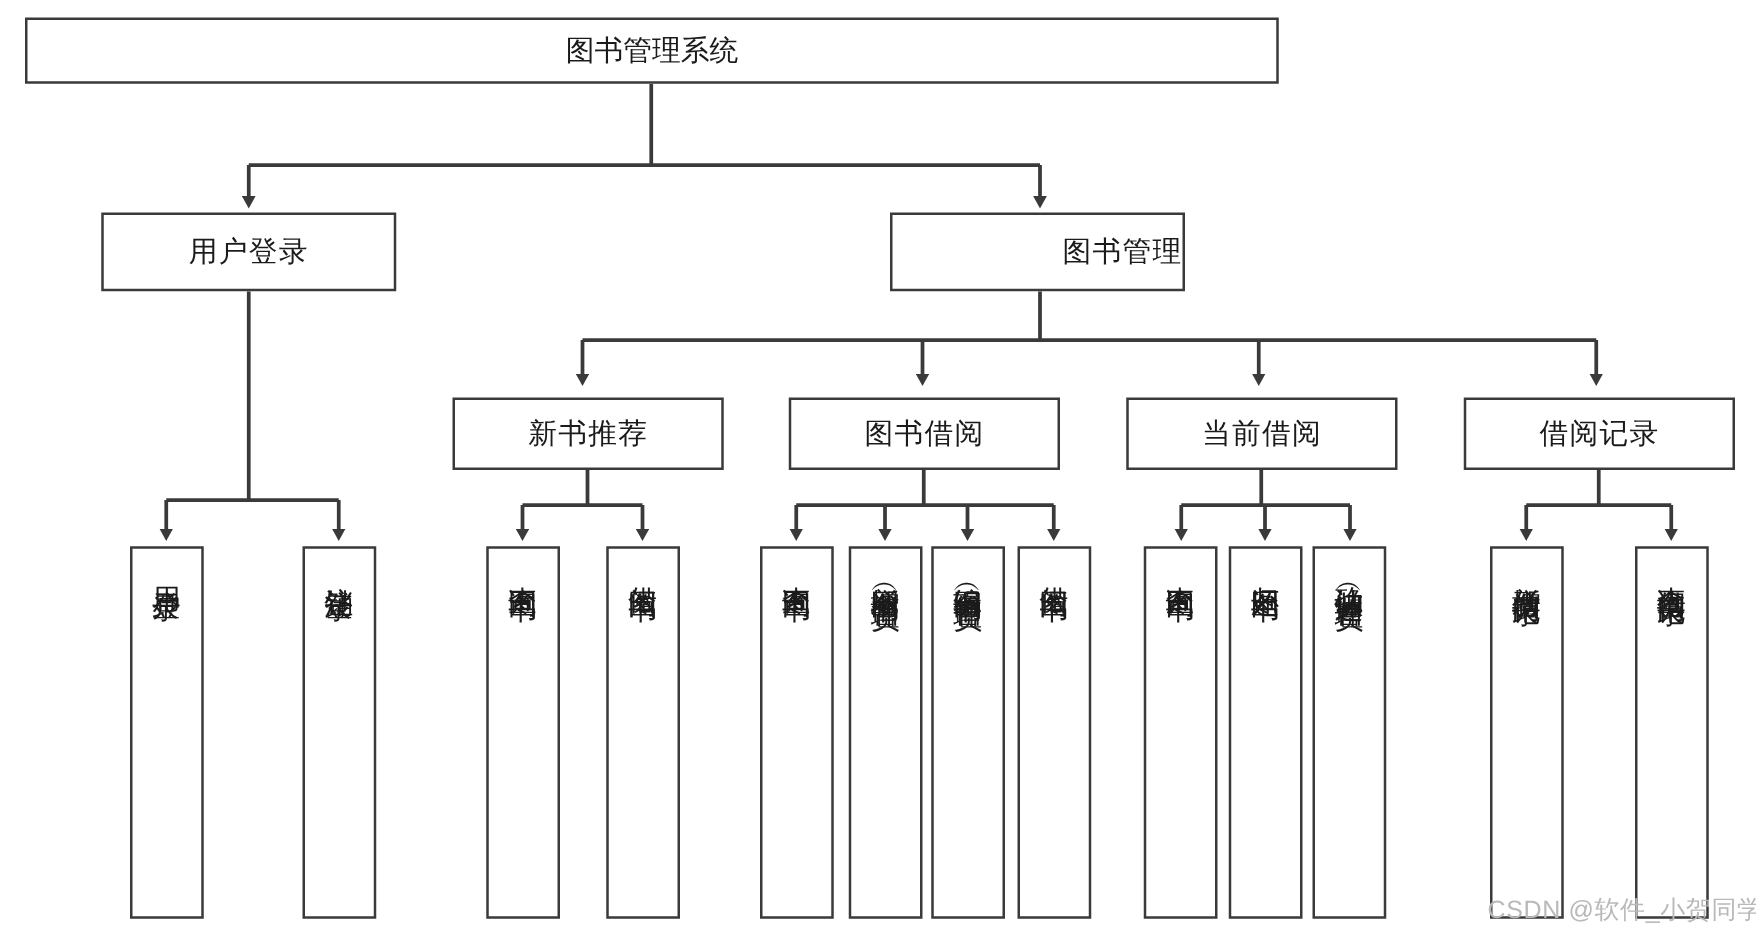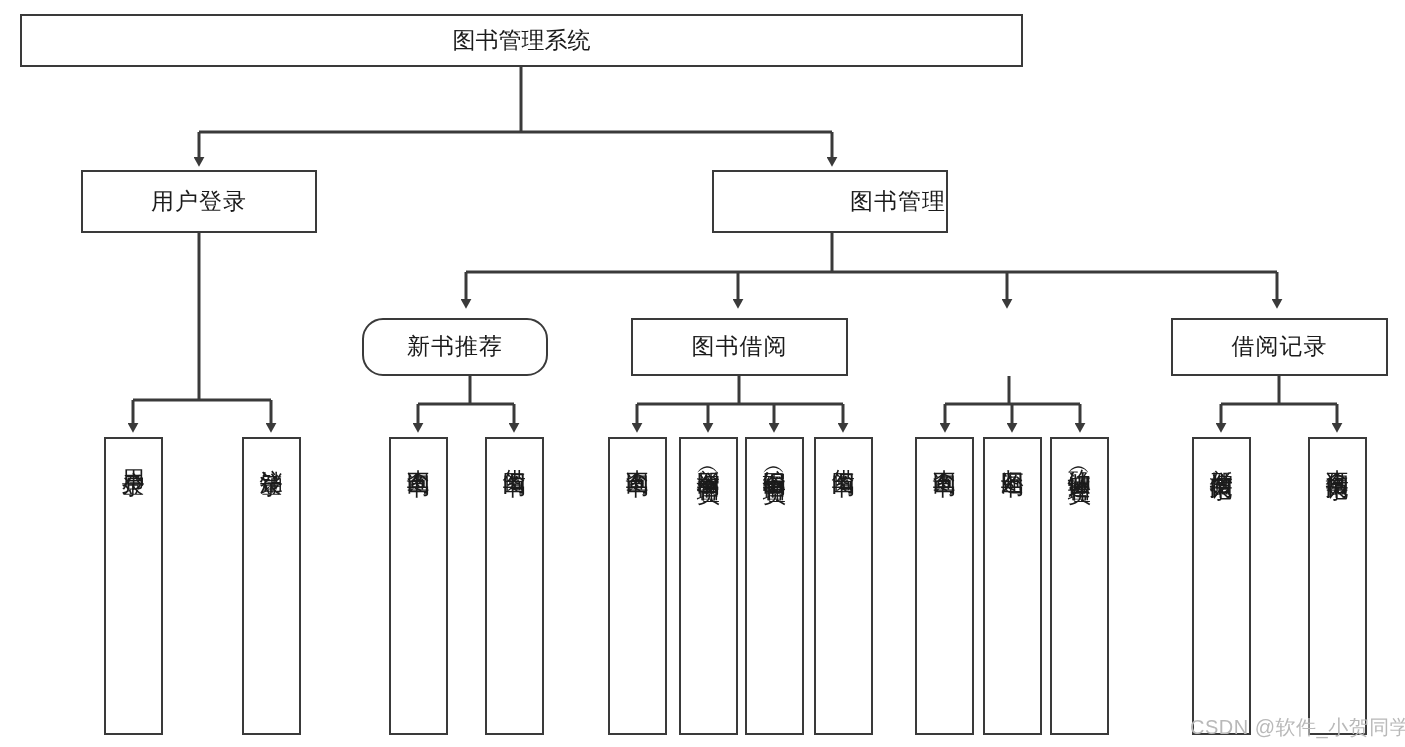--- a/index.html
+++ b/index.html
@@ -125,25 +125,28 @@
     <span>图书管理系统</span>
   </div>
 
   <div class="node horiz" style="left:81px; top:170px; width:236px; height:63px;">
     <span>用户登录</span>
   </div>
   <div class="node horiz" style="left:712px; top:170px; width:236px; height:63px;justify-content:flex-end;">
     <span>图书管理</span>
   </div>
 
-  <div class="node horiz" style="left:362px; top:318px; width:186px; height:58px;border-radius:21px;">
+  <div class="node horiz" style="left:362px; top:318px; width:217px; height:58px;">
     <span>新书推荐</span>
   </div>
   <div class="node horiz" style="left:631px; top:318px; width:217px; height:58px;">
     <span>图书借阅</span>
+  </div>
+  <div class="node horiz" style="left:901px; top:318px; width:217px; height:58px;">
+    <span>当前借阅</span>
   </div>
   <div class="node horiz" style="left:1171px; top:318px; width:217px; height:58px;text-align:center;">
     <span>借阅记录</span>
   </div>
 
   <div class="node vert" style="left:104px; top:437px; width:59px; height:298px;">
     <span class="vlabel">用户登录</span>
   </div>
   <div class="node vert" style="left:242px; top:437px; width:59px; height:298px;">
     <span class="vlabel">注销登录</span>

